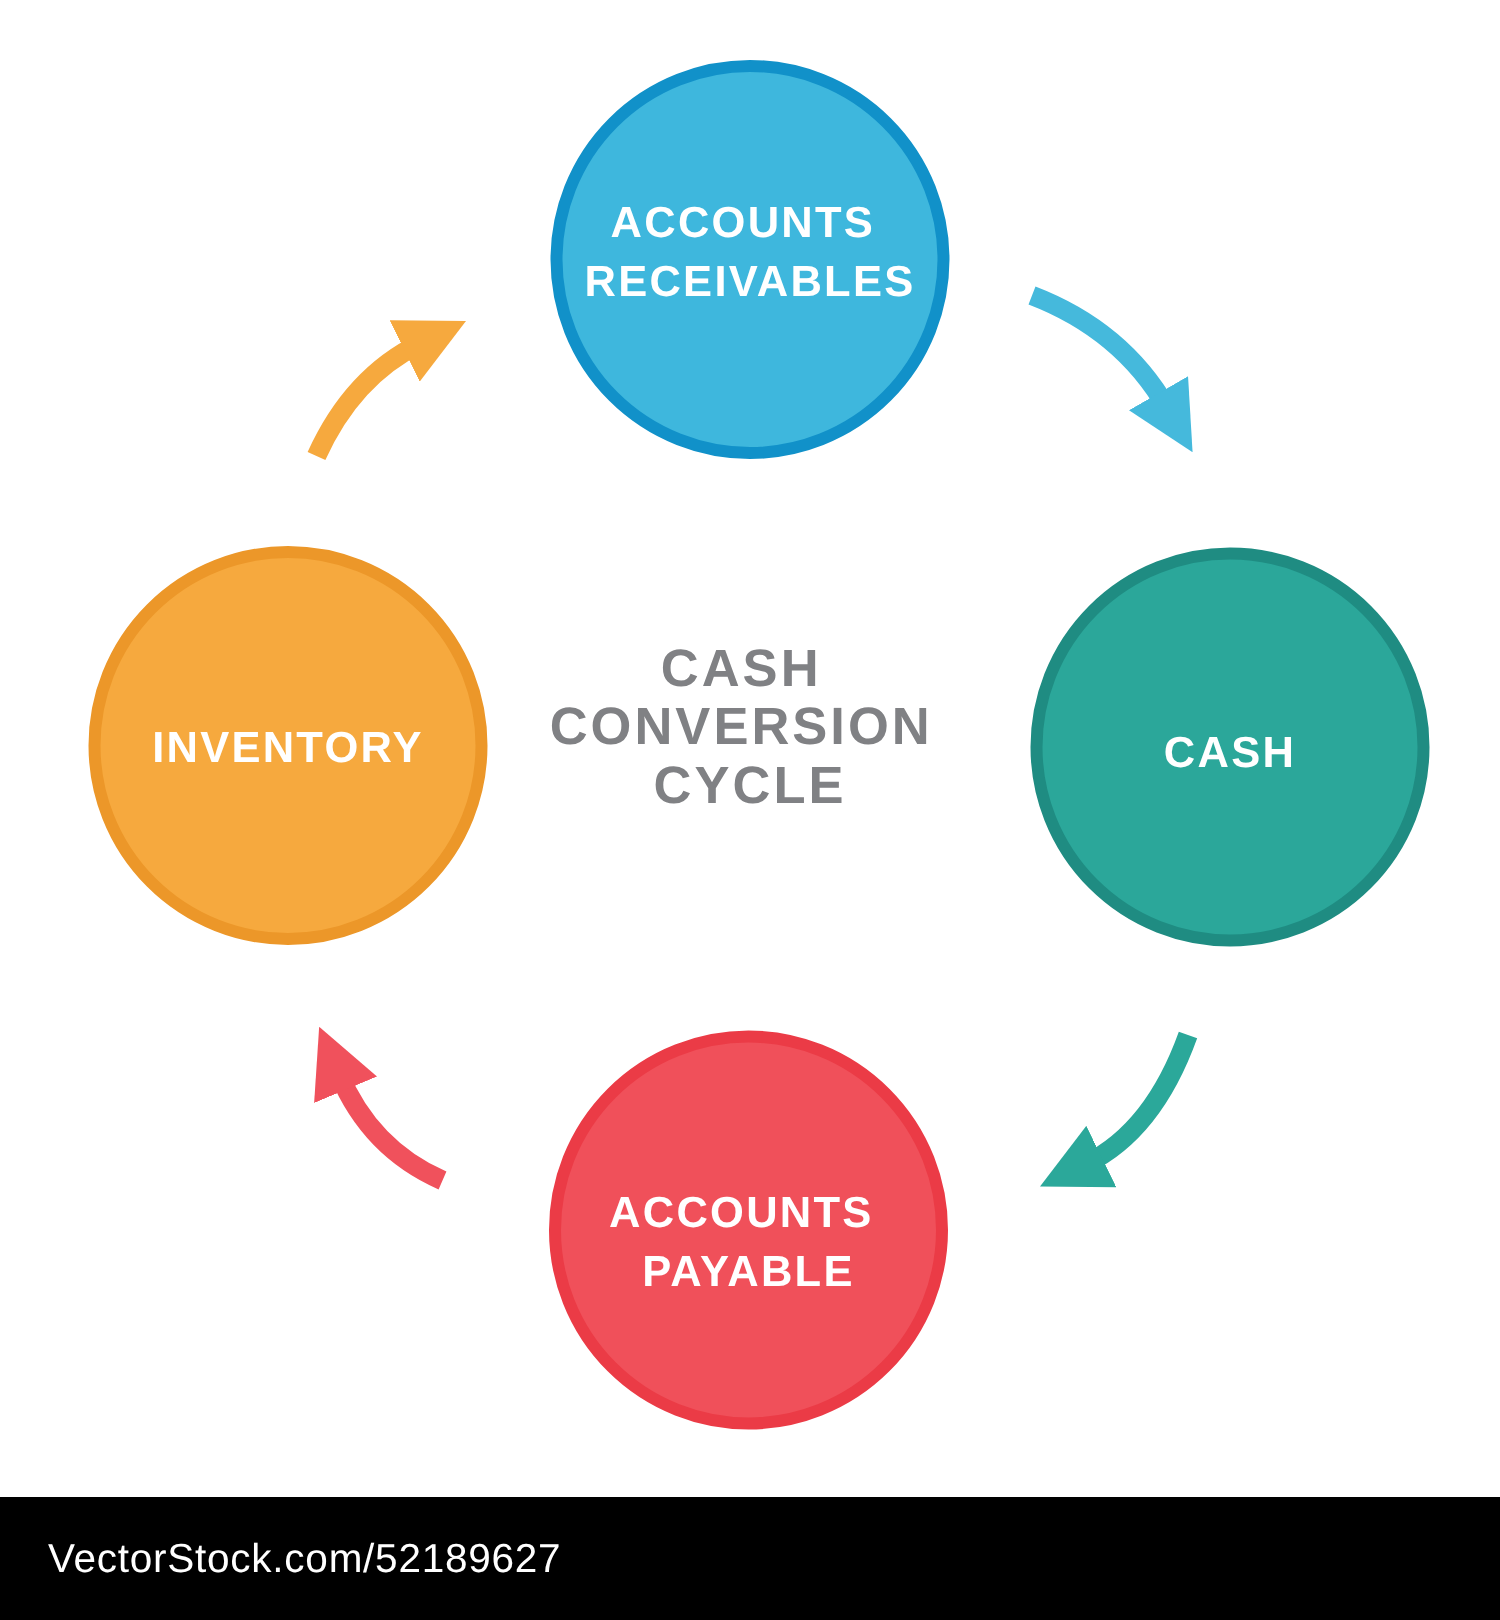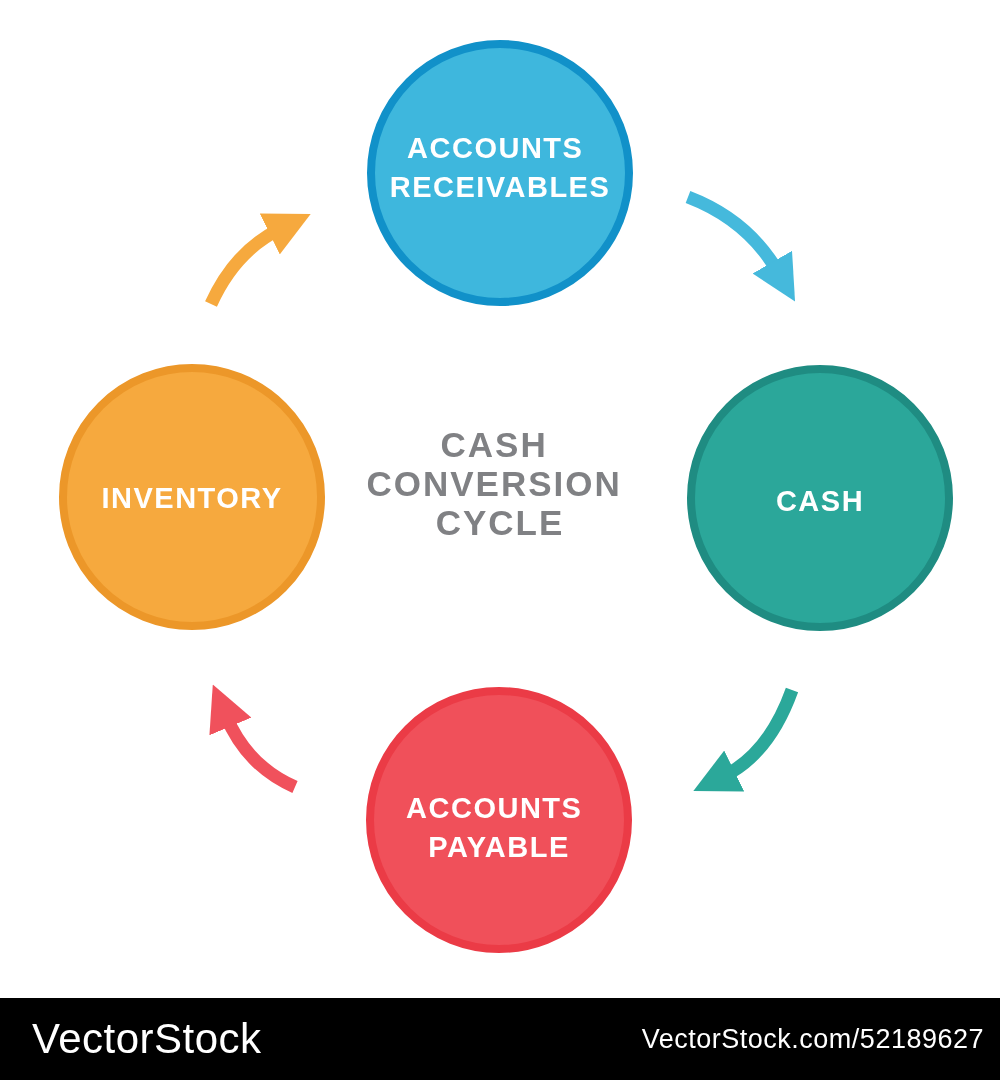--- a/index.html
+++ b/index.html
@@ -125,17 +125,16 @@
 
       <text class="center-title" fill="#808184">
         <tspan x="500" y="457">CASH</tspan>
         <tspan x="500" y="496">CONVERSION</tspan>
         <tspan x="500" y="535">CYCLE</tspan>
       </text>
     </svg>
   </div>
 
   <div class="watermark-bar">
-    <span class="wm-logo">VectorStock</span>
     <span class="wm-url">VectorStock.com/52189627</span>
   </div>
 
 </div>
 
 </body></html>

